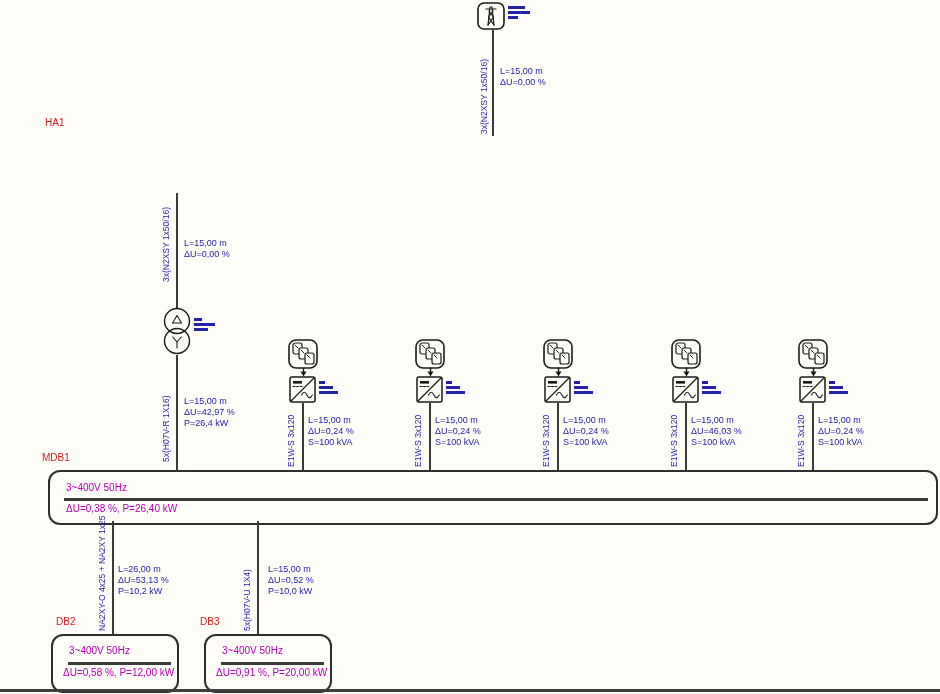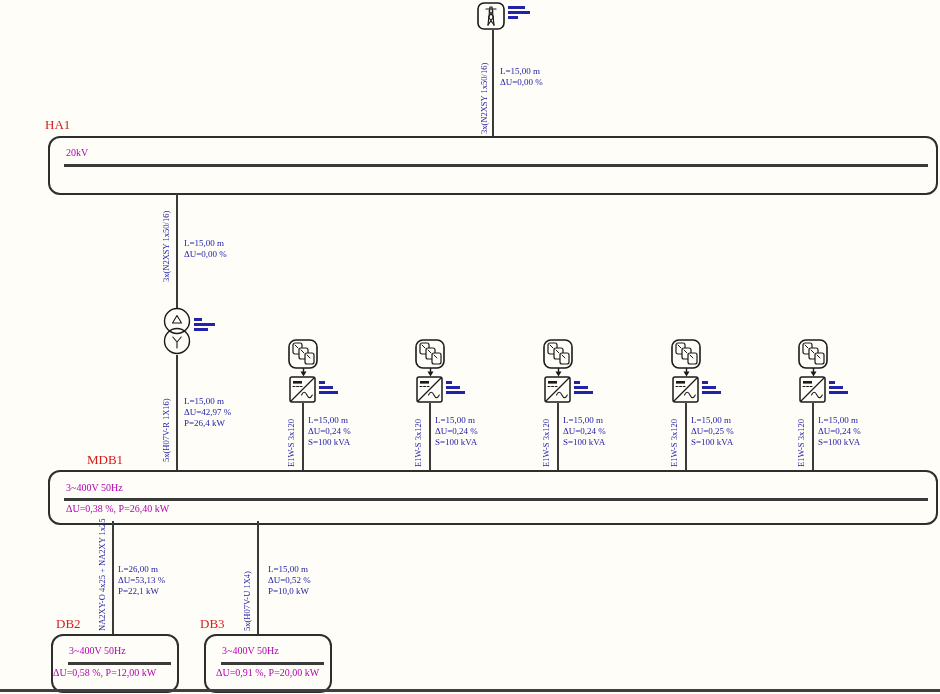--- a/index.html
+++ b/index.html
@@ -1,28 +1,28 @@
 <!DOCTYPE html>
 <html><head>
 <meta charset="utf-8">
 <style>
   html,body{margin:0;padding:0;background:#fffdf7;}
   #canvas{
     position:relative;width:940px;height:694px;overflow:hidden;
-    background:#fffdf7;font-family:Liberation Serif, serif;
+    background:#fffdf7;font-family:Liberation Sans, sans-serif;
   }
   .abs{position:absolute;}
   
   .vline{position:absolute;width:2px;background:#3a3a3a;}
   
   .bus-box{position:absolute;border:2px solid #2e2e2e;border-radius:12px;background:transparent;}
   .bus-title{position:absolute;color:#b400b4;font-size:10px;white-space:nowrap;}
   .bus-line{position:absolute;height:3px;background:#3a3a3a;}
   .bus-result{position:absolute;color:#b400b4;font-size:10px;white-space:nowrap;}
-  .bus-label{position:absolute;color:#d41b1b;font-size:13px;white-space:nowrap;}
+  .bus-label{position:absolute;color:#d41b1b;font-size:10px;white-space:nowrap;}
   
   .cable-v{
     position:absolute;writing-mode:vertical-rl;transform:rotate(180deg);
     color:#2323a8;font-size:8.5px;white-space:nowrap;width:11px;letter-spacing:0;
   }
   .vals{position:absolute;color:#2323a8;font-size:9px;line-height:11px;white-space:nowrap;}
   
   .bars{position:absolute;}
   .bars i{display:block;height:3px;background:#2222aa;margin-bottom:2px;}
   
@@ -53,24 +53,20 @@
       <i style="width:10px"></i>
   </div>
   <div class="vline" style="left:492px;top:30px;height:106px;"></div>
   <div class="cable-v" style="left:479px;top:44px;height:90px;">3x(N2XSY 1x50/16)</div>
   <div class="vals" style="left:500px;top:66px;">
     <div>L=15,00 m</div>
     <div>ΔU=0,00 %</div>
   </div>
 
   <div class="bus-label" style="left:45px;top:117px;">HA1</div>
-  <div class="bus-box" style="left:48px;top:136px;width:886px;height:55px;">
-    <div class="bus-title" style="left:16px;top:9px;">20kV</div>
-    <div class="bus-line" style="left:14px;right:8px;top:26px;"></div>
-  </div>
 
   <div class="vline" style="left:176px;top:193px;height:115px;"></div>
   <div class="cable-v" style="left:161px;top:206px;height:76px;">3x(N2XSY 1x50/16)</div>
   <div class="vals" style="left:184px;top:238px;">
     <div>L=15,00 m</div>
     <div>ΔU=0,00 %</div>
   </div>
 
   <div class="icon" style="left:154px;top:306px;">
     <svg width="46" height="50" viewBox="0 0 46 50">
@@ -238,21 +234,21 @@
     </div>
     <div class="bars" style="left:46px;top:42px;">
       <i style="width:6px"></i>
         <i style="width:14px"></i>
         <i style="width:19px"></i>
     </div>
     <div class="vline" style="left:29px;top:64px;height:67px;"></div>
     <div class="cable-v" style="left:13px;top:68px;height:60px;">E1W-S 3x120</div>
     <div class="vals" style="left:35px;top:76px;">
       <div>L=15,00 m</div>
-      <div>ΔU=0,25 %</div>
+      <div>ΔU=46,03 %</div>
       <div>S=100 kVA</div>
     </div>
   </div>
 
   <div class="abs" style="left:783px;top:339px;width:120px;height:131px;">
     <div class="icon" style="left:15px;top:0;">
       <svg width="30" height="30" viewBox="0 0 30 30">
         <rect x="1" y="1" width="28" height="28" rx="7" class="stroke" style="stroke-width:1.6"></rect>
         <rect x="5" y="4" width="9" height="11" rx="2" class="panelfill"></rect>
         <rect x="11" y="9" width="9" height="11" rx="2" class="panelfill"></rect>
@@ -282,48 +278,48 @@
     </div>
     <div class="vline" style="left:29px;top:64px;height:67px;"></div>
     <div class="cable-v" style="left:13px;top:68px;height:60px;">E1W-S 3x120</div>
     <div class="vals" style="left:35px;top:76px;">
       <div>L=15,00 m</div>
       <div>ΔU=0,24 %</div>
       <div>S=100 kVA</div>
     </div>
   </div>
 
-  <div class="bus-label" style="left:42px;top:452px;margin-left:45px;">MDB1</div>
+  <div class="bus-label" style="left:42px;top:452px;">MDB1</div>
   <div class="bus-box" style="left:48px;top:470px;width:886px;height:51px;">
     <div class="bus-title" style="left:16px;top:10px;">3~400V 50Hz</div>
     <div class="bus-line" style="left:14px;right:8px;top:26px;height:2.5px;"></div>
     <div class="bus-result" style="left:16px;top:31px;">ΔU=0,38 %, P=26,40 kW</div>
   </div>
 
   <div class="vline" style="left:112px;top:521px;height:113px;"></div>
   <div class="cable-v" style="left:97px;top:524px;height:107px;">NA2XY-O 4x25 + NA2XY 1x25</div>
   <div class="vals" style="left:118px;top:564px;">
     <div>L=26,00 m</div>
     <div>ΔU=53,13 %</div>
-    <div>P=22,1 kW</div>
+    <div>P=10,2 kW</div>
   </div>
 
   <div class="vline" style="left:257px;top:521px;height:113px;"></div>
   <div class="cable-v" style="left:242px;top:552px;height:79px;">5x(H07V-U 1X4)</div>
   <div class="vals" style="left:268px;top:564px;">
     <div>L=15,00 m</div>
     <div>ΔU=0,52 %</div>
     <div>P=10,0 kW</div>
   </div>
 
   <div class="bus-label" style="left:56px;top:616px;">DB2</div>
   <div class="bus-box" style="left:51px;top:634px;width:124px;height:55px;">
     <div class="bus-title" style="left:16px;top:9px;">3~400V 50Hz</div>
     <div class="bus-line" style="left:15px;right:6px;top:26px;height:2.5px;"></div>
-    <div class="bus-result" style="left:0;top:31px;">ΔU=0,58 %, P=12,00 kW</div>
+    <div class="bus-result" style="left:10px;top:31px;">ΔU=0,58 %, P=12,00 kW</div>
   </div>
 
   <div class="bus-label" style="left:200px;top:616px;">DB3</div>
   <div class="bus-box" style="left:204px;top:634px;width:124px;height:55px;">
     <div class="bus-title" style="left:16px;top:9px;">3~400V 50Hz</div>
     <div class="bus-line" style="left:15px;right:6px;top:26px;height:2.5px;"></div>
     <div class="bus-result" style="left:10px;top:31px;">ΔU=0,91 %, P=20,00 kW</div>
   </div>
 
   <div class="bottom-border"></div>

